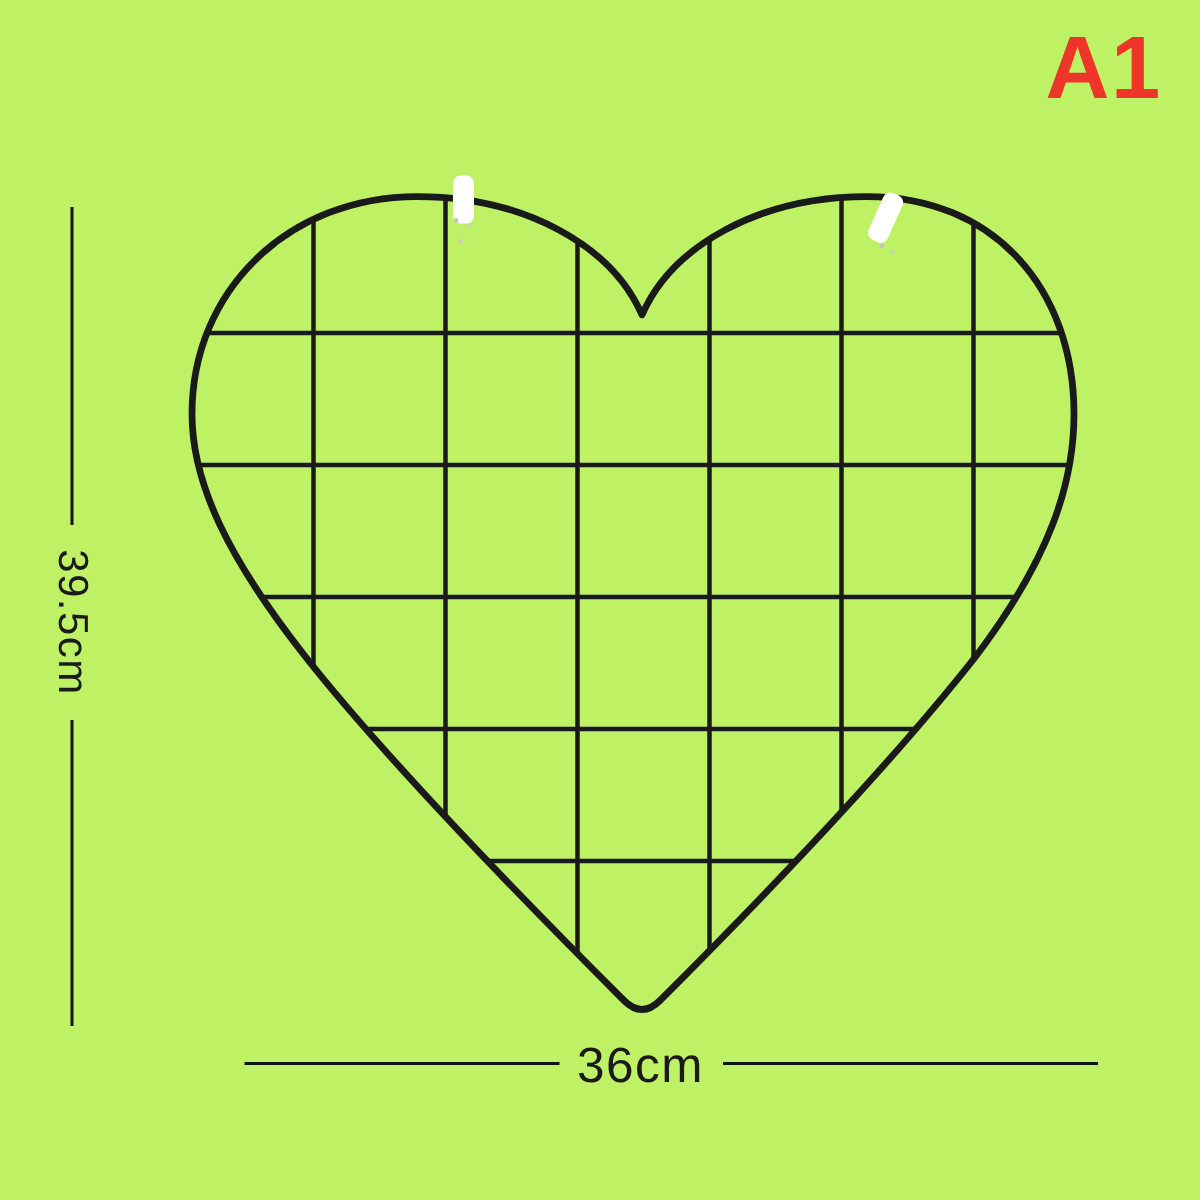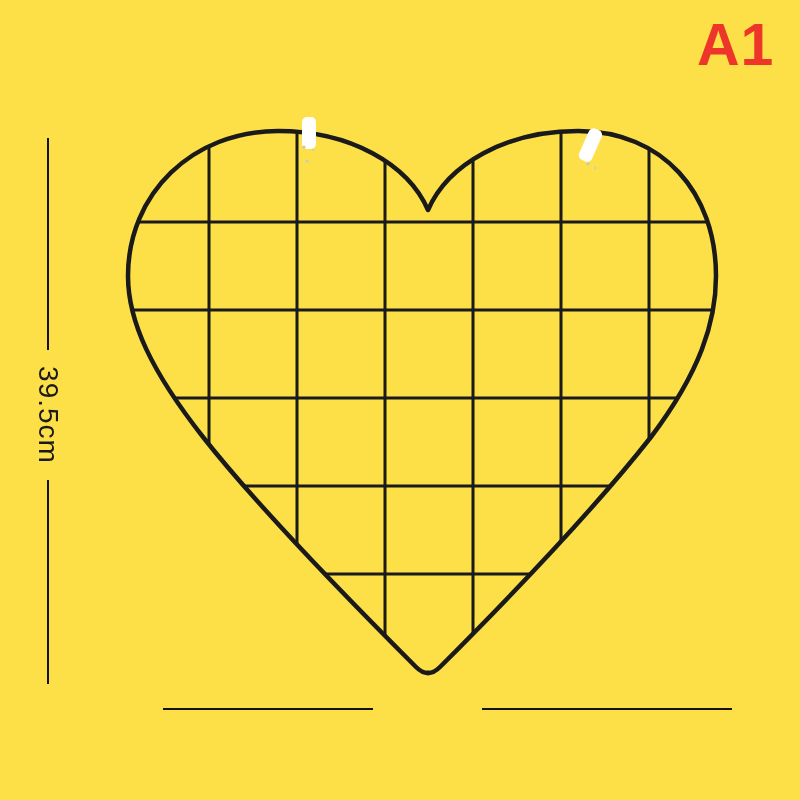--- a/index.html
+++ b/index.html
@@ -1,20 +1,20 @@
 <!DOCTYPE html>
 <html><head>
 <meta charset="utf-8">
 <style>
   html, body { margin: 0; padding: 0; background: #ffffff; }
   .canvas {
     position: relative;
     width: 800px;
     height: 800px;
-    background: #fde047;
+    background: #bef264;
     overflow: hidden;
     font-family: "Liberation Sans", sans-serif;
   }
   .variant-label {
     position: absolute;
     left: 697px;
     top: 16px;
     font-size: 59px;
     font-weight: 700;
     line-height: 1;
@@ -114,15 +114,16 @@
       <circle cx="588" cy="164" r="1.6" fill="#c9c4ba"></circle>
       <circle cx="595" cy="168" r="1.3" fill="#d2cdc3"></circle>
     </g>
   </svg>
 
   <div class="dim-seg v" id="vseg-upper"></div>
   <div class="height-label">39.5cm</div>
   <div class="dim-seg v" id="vseg-lower"></div>
 
   <div class="dim-seg h" id="hseg-left"></div>
+  <div class="width-label">36cm</div>
   <div class="dim-seg h" id="hseg-right"></div>
 
 </div>
 
 </body></html>

